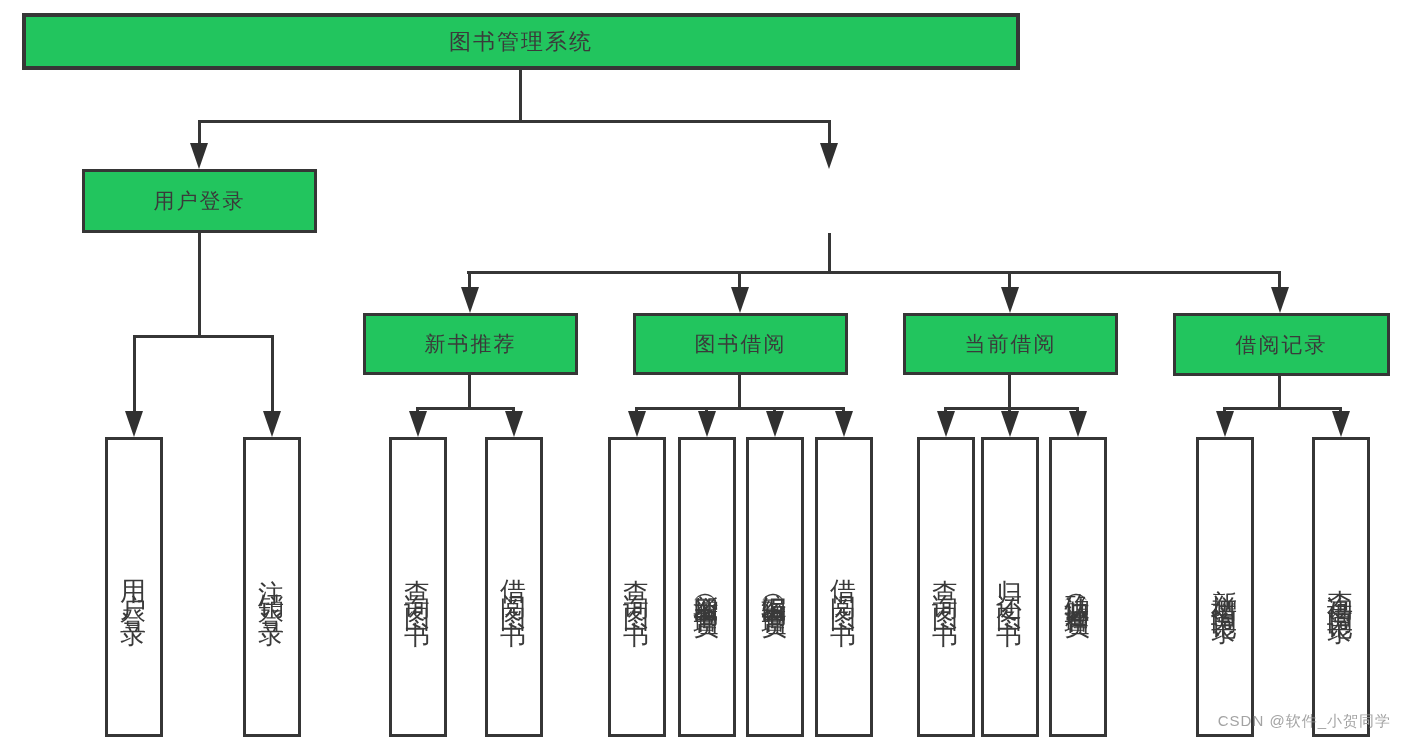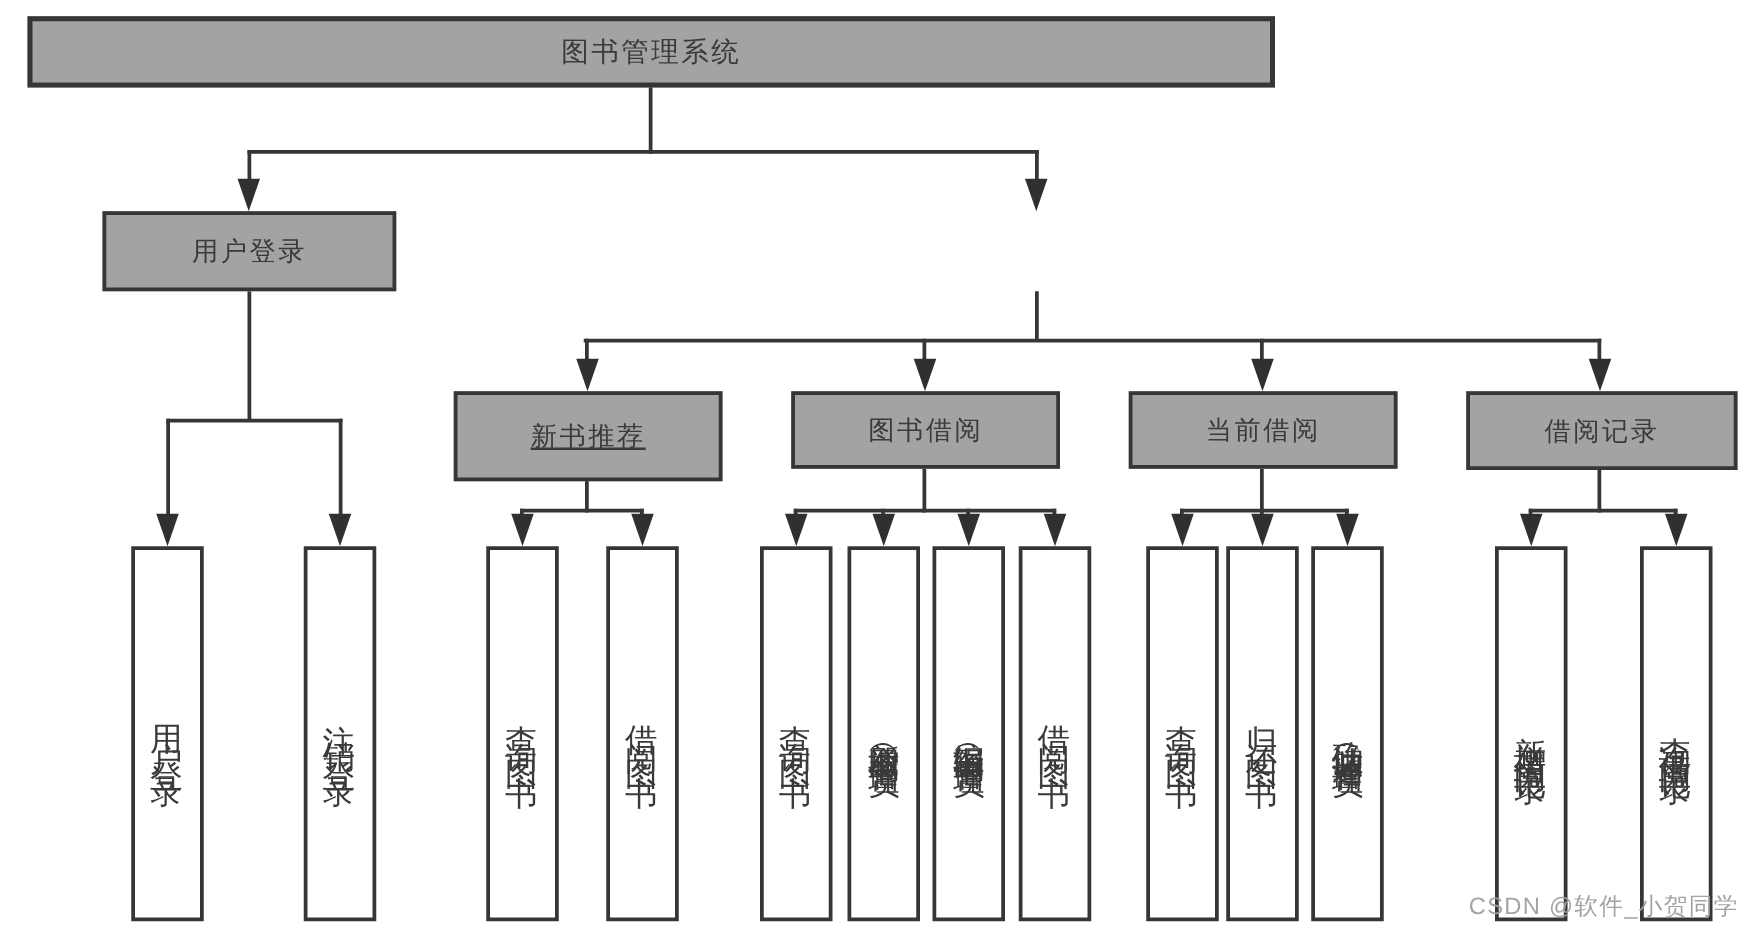--- a/index.html
+++ b/index.html
@@ -8,21 +8,21 @@
     width: 1405px;
     height: 747px;
     background: #ffffff;
     font-family: "Liberation Sans", "DejaVu Sans", sans-serif;
     overflow: hidden;
   }
   .box {
     position: absolute;
     box-sizing: border-box;
     border: 3px solid #363636;
-    background: #a3a3a3;
+    background: #22c55e;
     display: flex;
     align-items: center;
     justify-content: center;
     font-size: 21px;
     color: #3a3a3a;
     letter-spacing: 2px;
     z-index: 2;
   }
   .root-box { border-width: 4px; font-size: 22px; }
   .leaf {
@@ -52,38 +52,38 @@
     width: 0; height: 0;
     border-left: 9px solid transparent;
     border-right: 9px solid transparent;
     border-top: 26px solid #303030;
     z-index: 1;
   }
   .watermark {
     position: absolute;
     top: 712px;
     right: 14px;
-    font-size: 19px;
+    font-size: 15px;
     color: rgba(158,158,158,0.95);
     letter-spacing: 1px;
     z-index: 5;
     white-space: nowrap;
   }
 </style>
 </head>
 <body>
 
 <div id="stage">
 
   <div class="box root-box" style="left:22px; top:13px; width:998px; height:57px;">图书管理系统</div>
 
   <div class="box" style="left:82px; top:169px; width:235px; height:64px;">用户登录</div>
 
 
-  <div class="box" style="left:363px; top:313px; width:215px; height:72px;text-decoration:underline;">新书推荐</div>
+  <div class="box" style="left:363px; top:313px; width:215px; height:62px;">新书推荐</div>
 
   <div class="box" style="left:903px; top:313px; width:215px; height:62px;">当前借阅</div>
 
   <div class="box" style="left:633px; top:313px; width:215px; height:62px;">图书借阅</div>
 
   <div class="box" style="left:1173px; top:313px; width:217px; height:63px;">借阅记录</div>
 
   <div class="leaf ls4" style="left:105px;">用户登录</div>
   <div class="leaf ls4" style="left:243px;">注销登录</div>
 

